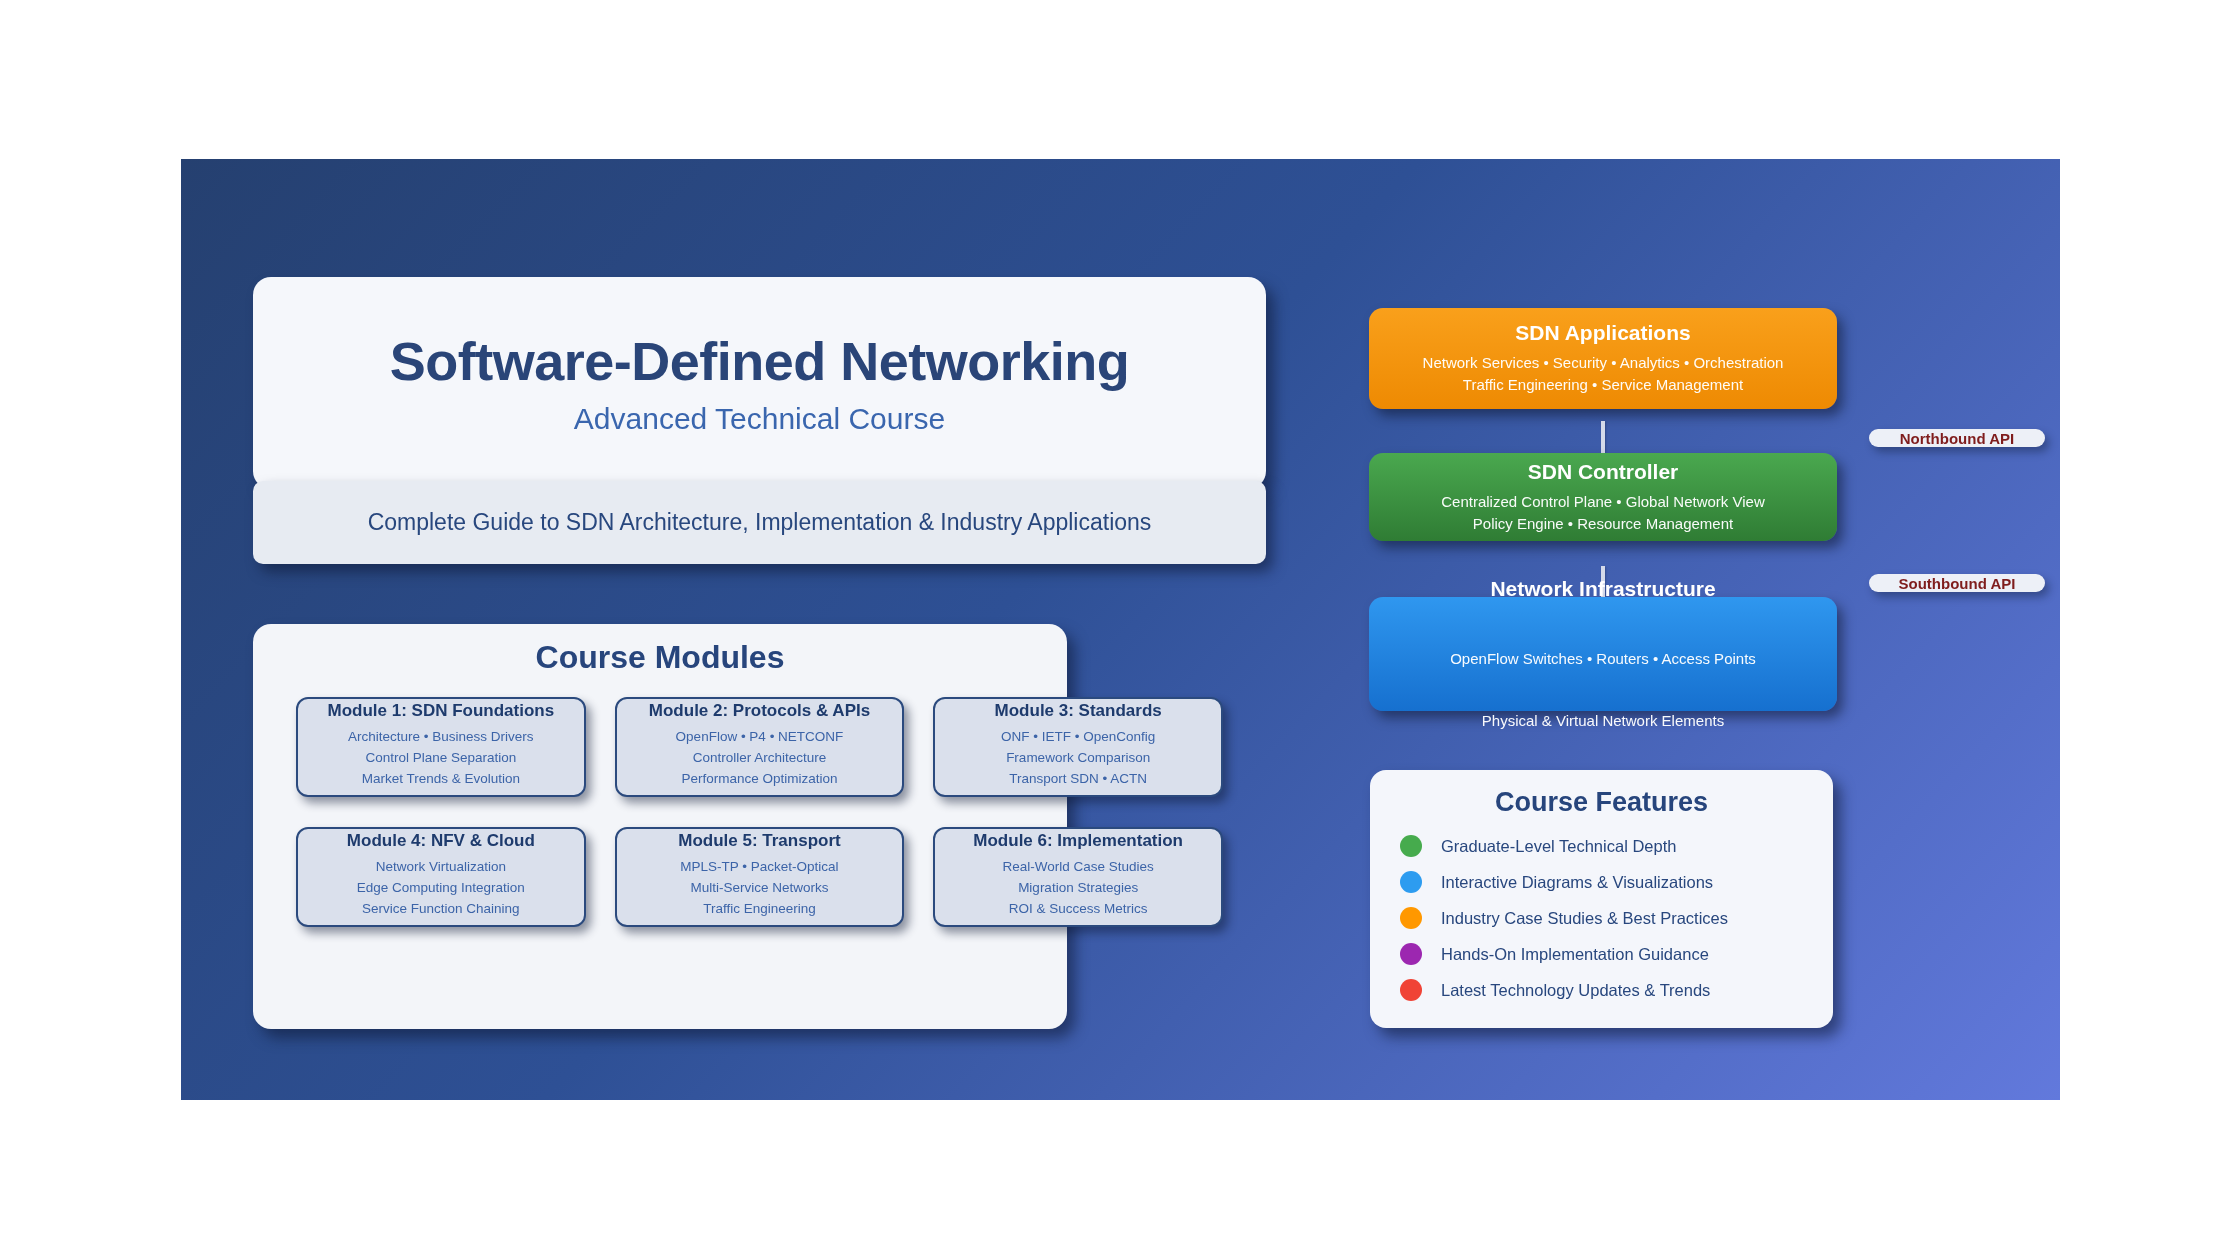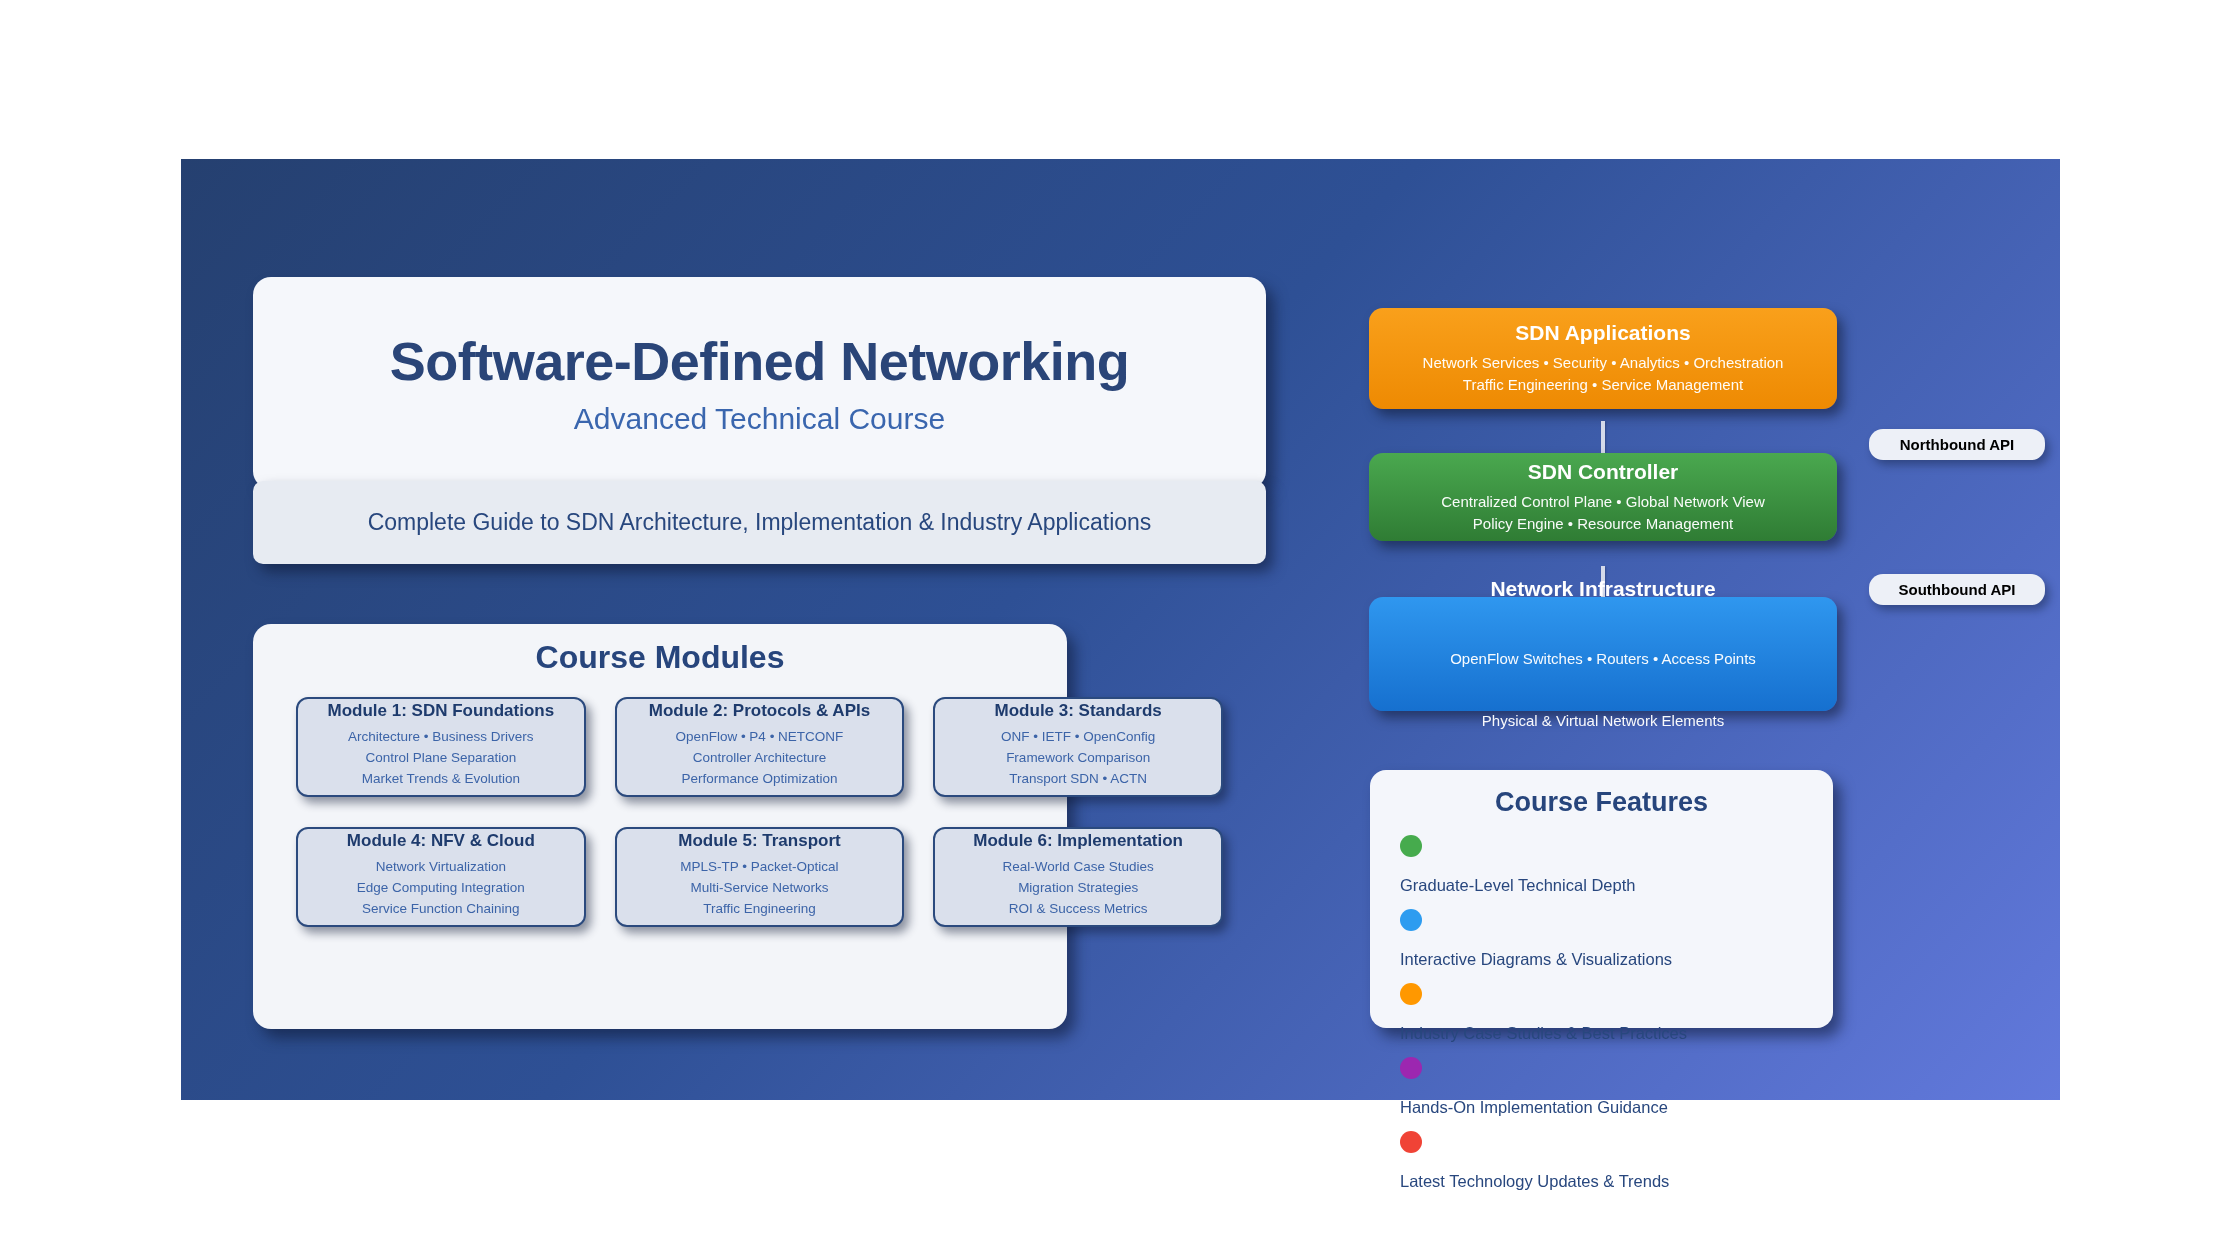--- a/index.html
+++ b/index.html
@@ -73,44 +73,44 @@
   .layer-infra { top: 438px; height: 114px; gap: 40px; }
 
   .connector {
     position: absolute; left: 1420px; width: 4px;
     background: #d4daea; box-shadow: 1px 1px 2px rgba(20,30,60,0.3);
   }
   .connector-north { top: 262px; height: 32px; }
   .connector-south { top: 407px; height: 31px; }
 
   .api-label {
-    position: absolute; left: 1688px; width: 176px; height: 31px;
+    position: absolute; left: 1688px; width: 176px; height: 18px;
     background: #edf0f7; border-radius: 14px;
     box-shadow: 4px 5px 9px rgba(13, 24, 52, 0.4);
     display: flex; align-items: center; justify-content: center;
-    font-size: 15px; font-weight: bold; color: #000000;
+    font-size: 15px; font-weight: bold; color: #7f1d1d;
   }
   .api-north { top: 270px; }
   .api-south { top: 415px; }
 
   
   .features-card {
     position: absolute; left: 1189px; top: 611px; width: 463px; height: 258px;
     background: #f4f6fb; border-radius: 16px;
     box-shadow: 8px 9px 14px rgba(13, 24, 52, 0.55);
   }
   .features-title {
     margin-top: 17px; text-align: center;
     font-size: 27px; font-weight: bold; color: #27457c;
   }
   .features-list {
     margin-top: 17px; padding-left: 30px;
     display: flex; flex-direction: column; gap: 14px;
   }
-  .feature-item { display: flex; gap: 19px; flex-direction: column; }
+  .feature-item { display: flex; align-items: center; gap: 19px; }
   .feature-dot { width: 22px; height: 22px; border-radius: 50%; flex: 0 0 auto; }
   .feature-label { font-size: 16.5px; color: #28477e; }
 </style>
 </head>
 <body>
 
 <div class="page">
   <div class="slide">
 
     <div class="title-card">

